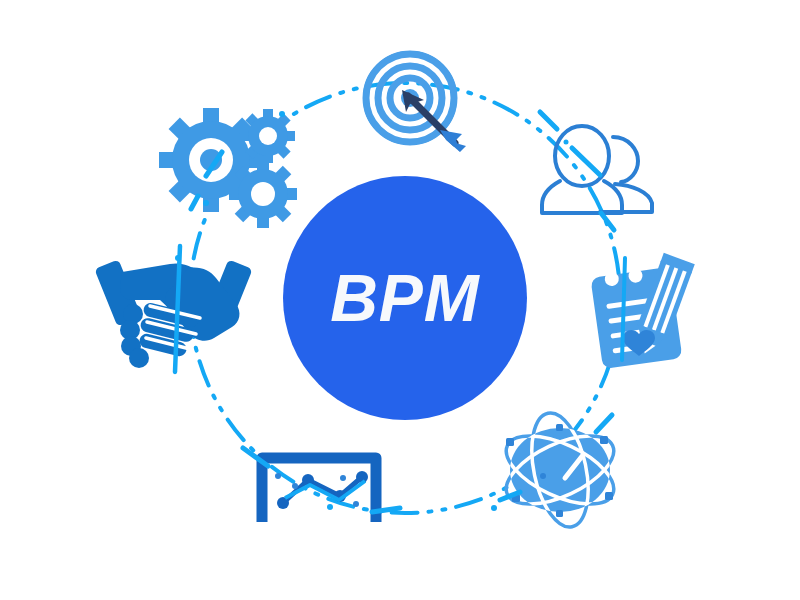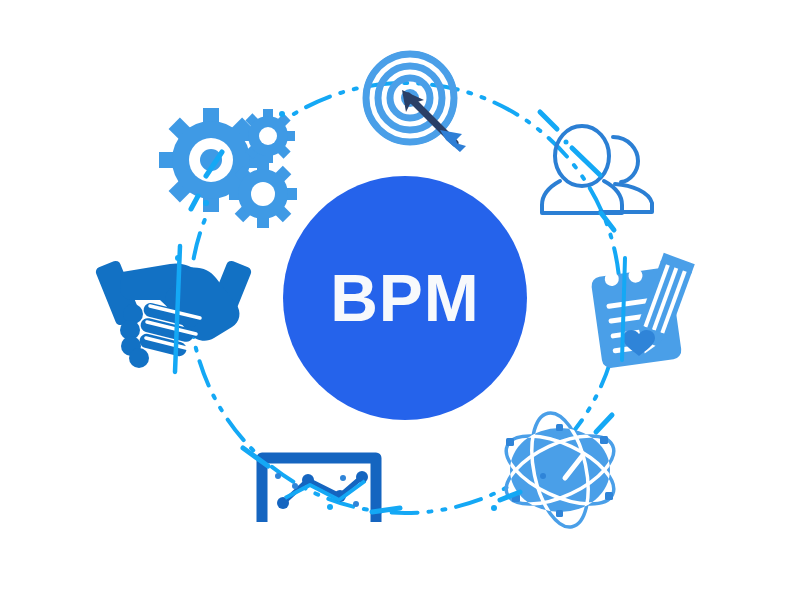--- a/index.html
+++ b/index.html
@@ -12,20 +12,21 @@
     width: 800px;
     height: 600px;
     overflow: hidden;
     font-family: "Liberation Sans", sans-serif;
   }
   #infographic {
     position: relative;
     width: 800px;
     height: 600px;
     background: #3b82f6;
+    font-style: italic;
   }
   #bpm-svg {
     position: absolute;
     top: 0;
     left: 0;
     width: 800px;
     height: 600px;
     display: block;
   }
   .hub-label {

